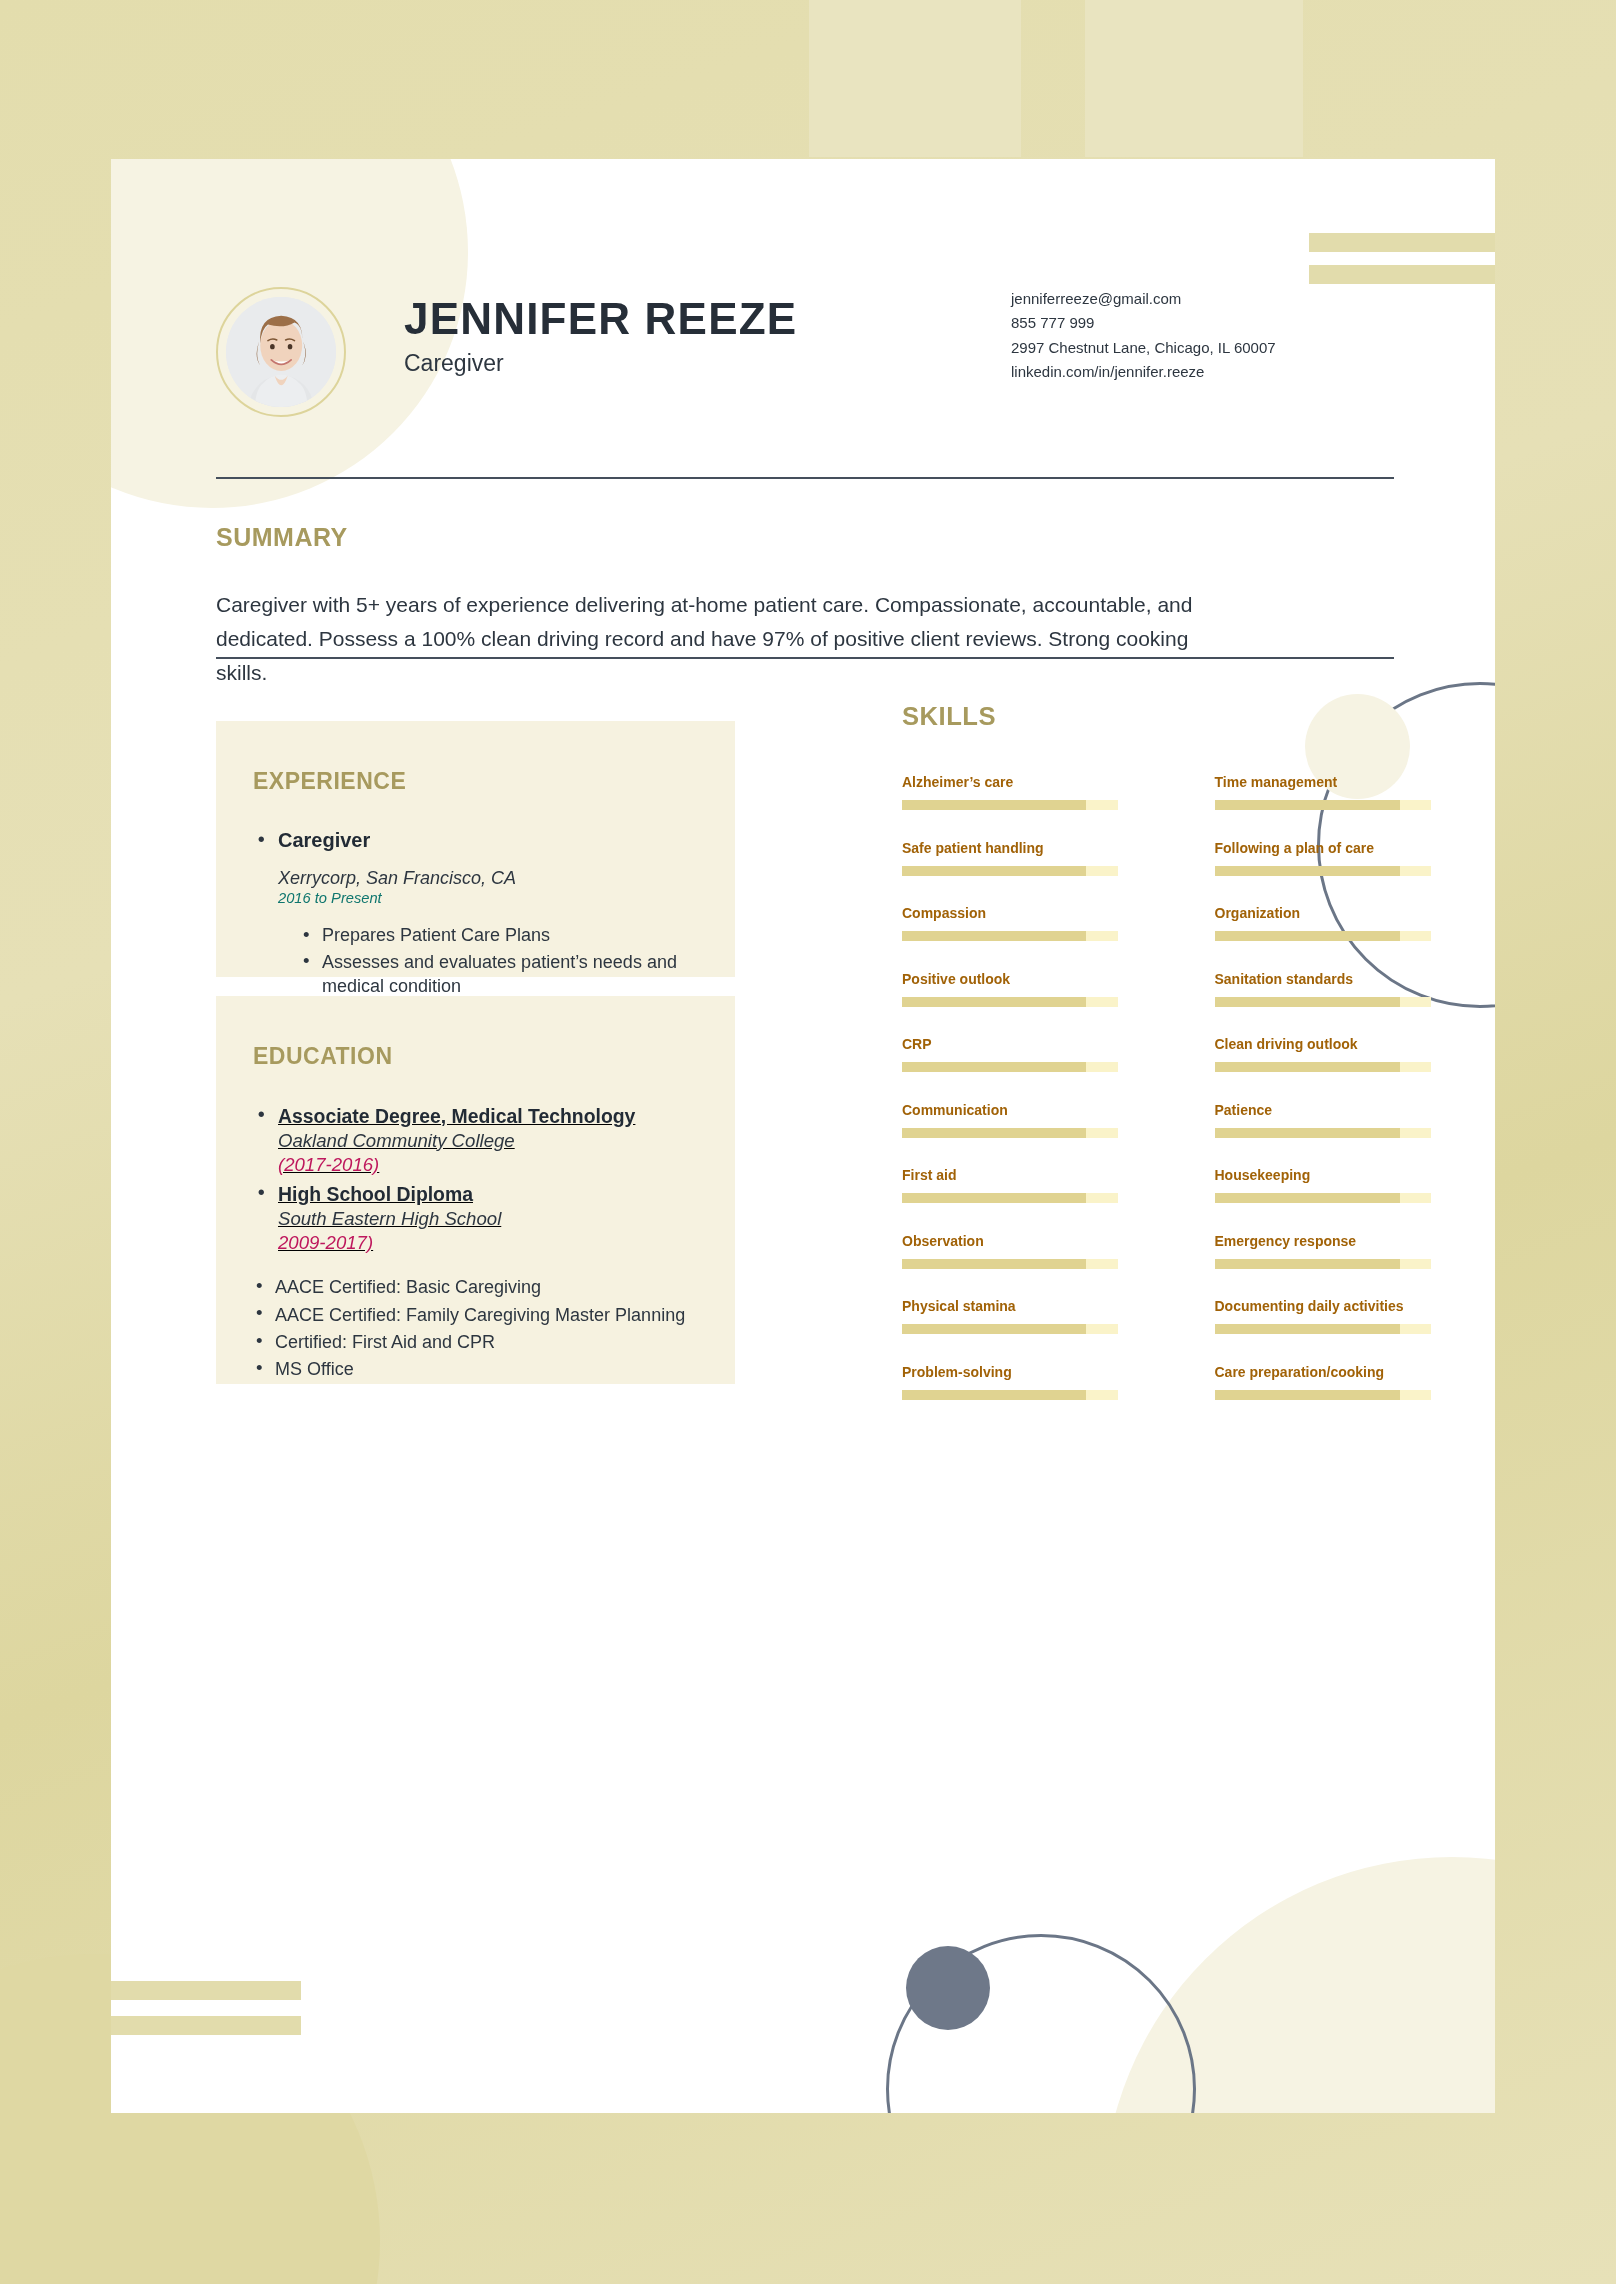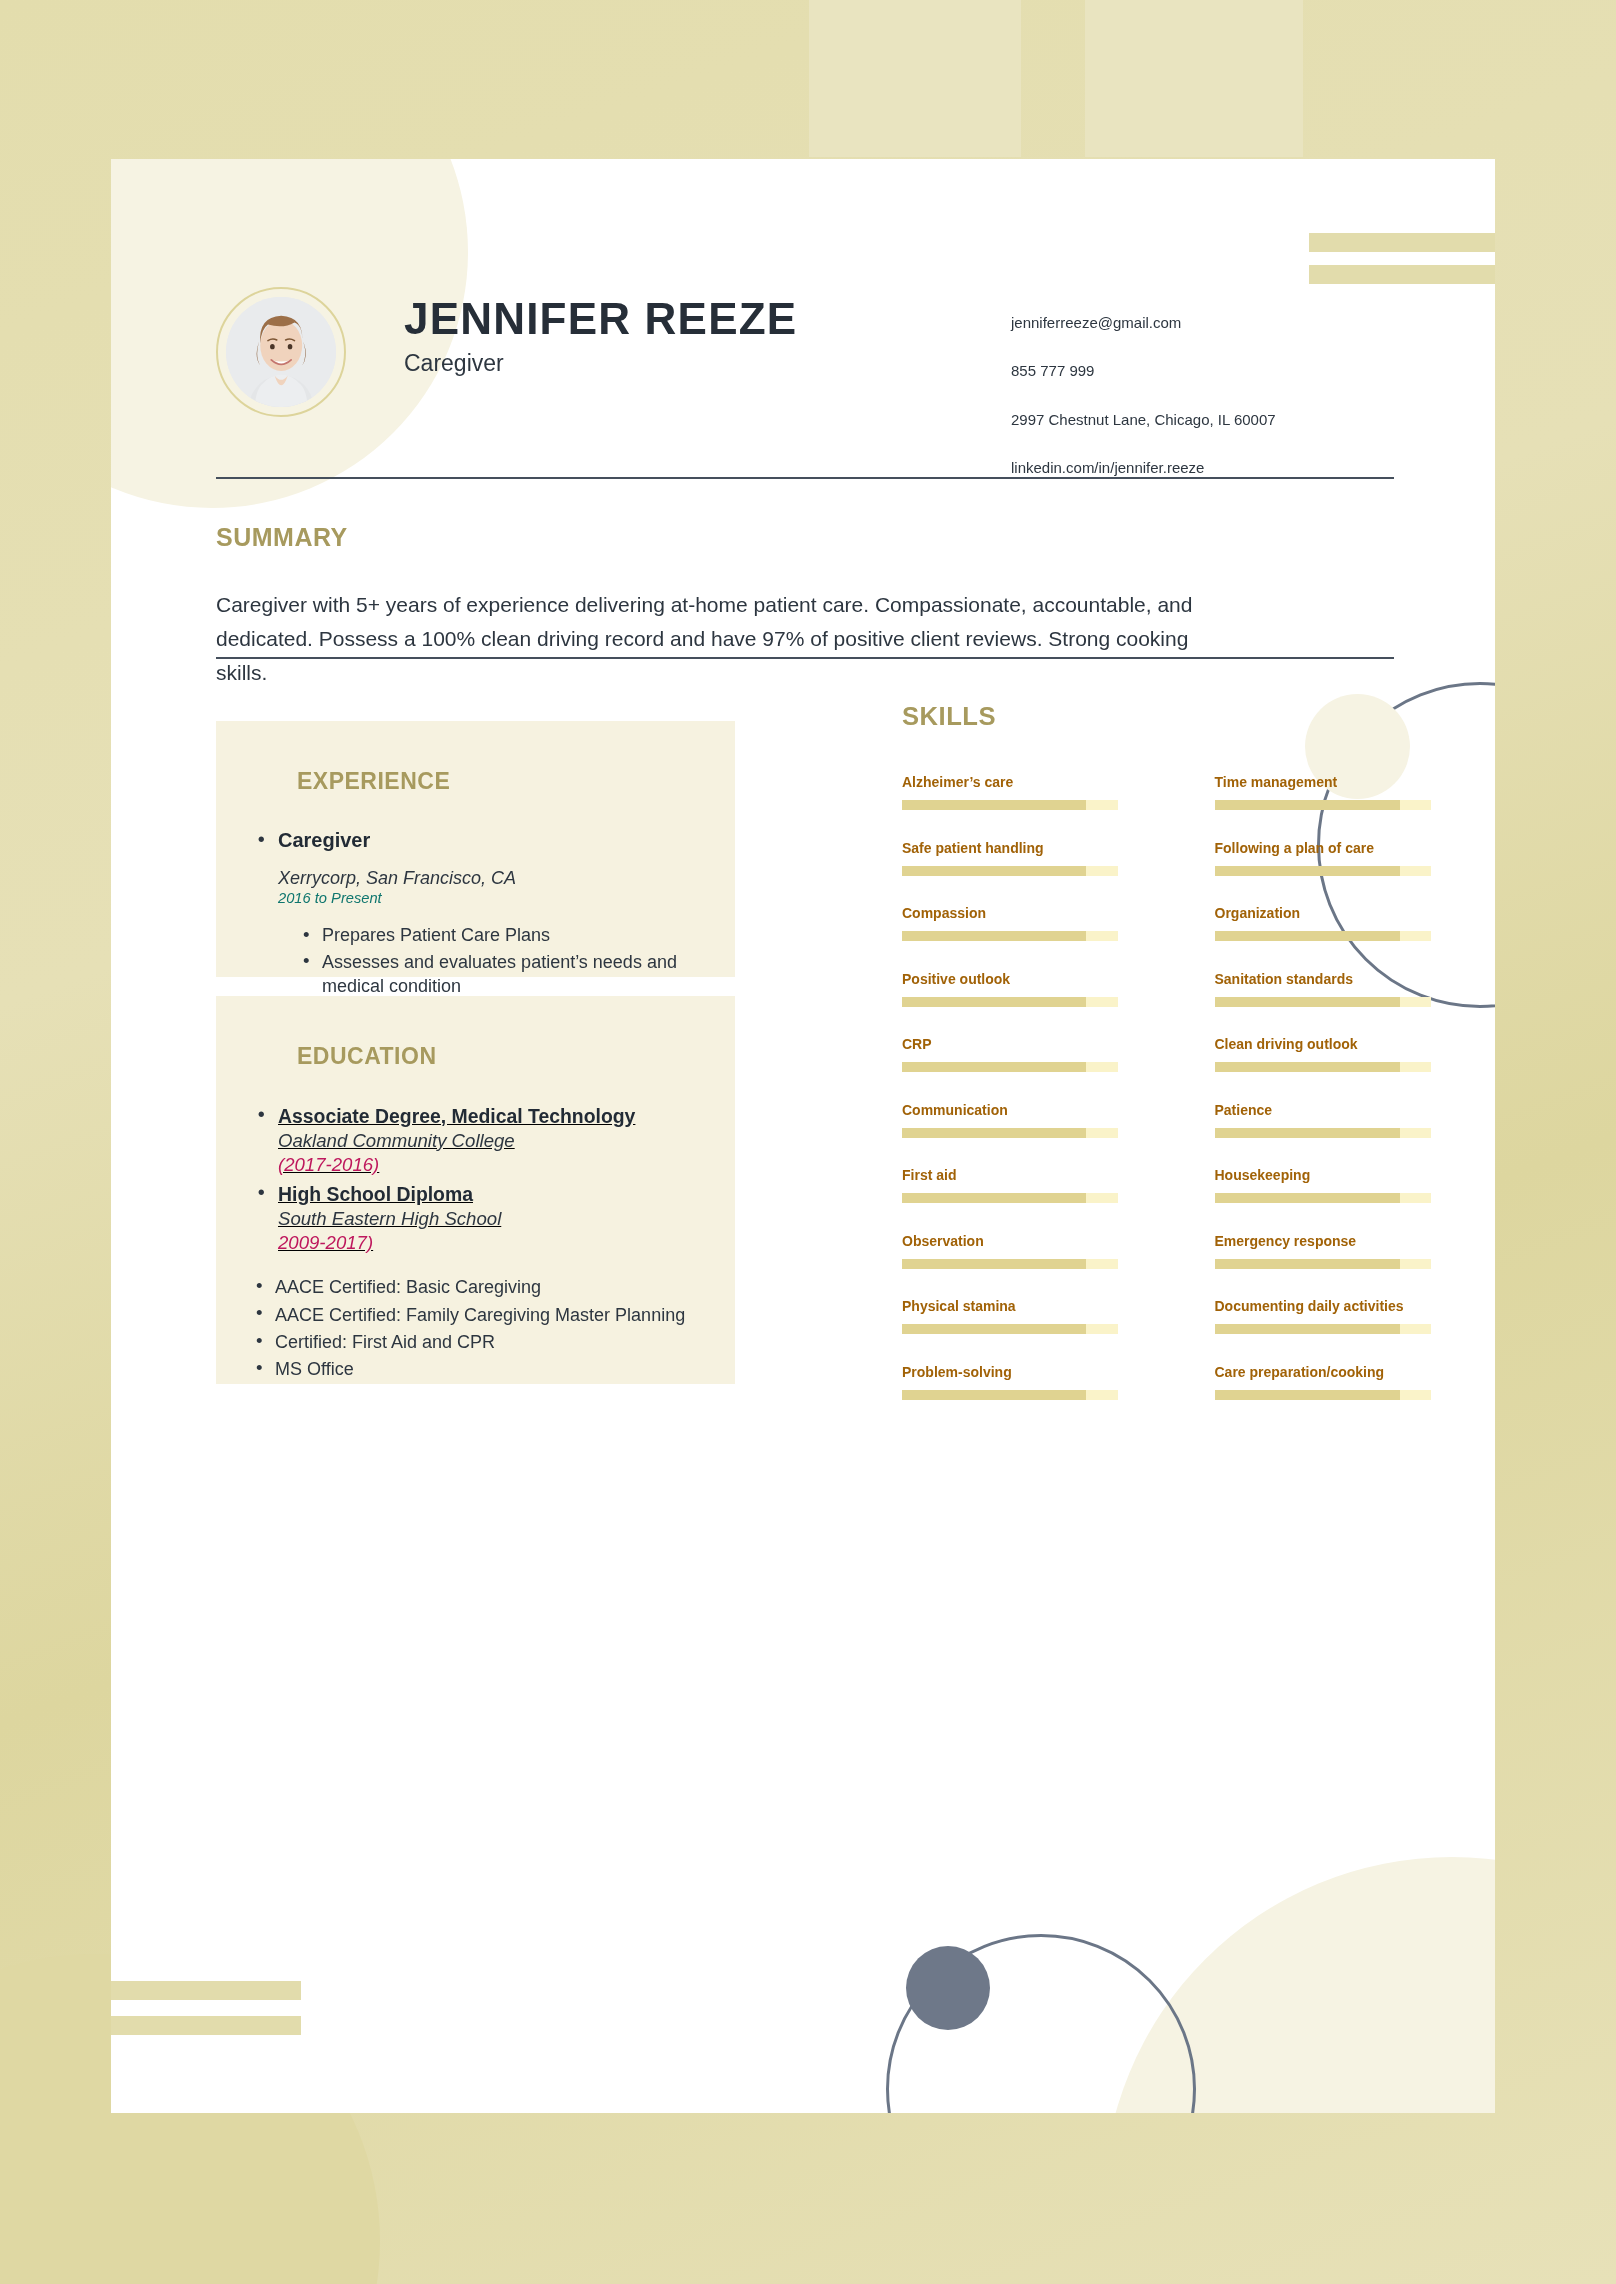--- a/index.html
+++ b/index.html
@@ -99,21 +99,21 @@
   .avatar svg { display:block; width:100%; height:100%; }
 
   .name-block { position:absolute; left:188px; top:9.3px; }
   .name {
     font-size:44px; font-weight:700; letter-spacing:1.2px;
     color:#262e38; line-height:1.05;
   }
   .role { font-size:23px; color:#2d3640; margin-top:7.8px; font-weight:400; }
 
   .contact { position:absolute; left:795px; top:0px; }
-  .contact div { font-size:15px; color:#2d3640; line-height:1.62;margin-top:24px; }
+  .contact div { font-size:15px; color:#2d3640; line-height:1.62; }
 
   .hr {
     position:absolute; left:105px; width:1178px; height:1.6px;
     background:#454f5c;
   }
   .hr.h1 { top:318px; }
   .hr.h2 { top:498px; }
 
   .section-title {
     font-size:25px; font-weight:700; letter-spacing:0.5px;
@@ -127,21 +127,21 @@
 
   
   .card {
     position:absolute; left:105px; width:519px;
     background:#f6f2e0;
   }
   .card.experience { top:562px; height:256px; }
   .card.education  { top:837px; height:388px; }
   .card-inner { padding:47px 37px 31px 37px; }
 
-  .card .section-title { font-size:23px;margin-left:44px; }
+  .card .section-title { font-size:23px; }
 
   ul.items { list-style:none; margin-top:34px; }
   ul.items > li { position:relative; padding-left:25px; margin-bottom:4.7px; }
   ul.items > li:before {
     content:"•"; position:absolute; left:4.7px; top:-1.6px;
     font-size:20px; color:#2d3640; line-height:1.2;
   }
   .job-title { font-size:20px; font-weight:700; color:#222b35; }
   .job-org { font-size:18px; font-style:italic; color:#2d3640; margin-top:15.5px; }
   .job-date { font-size:14.7px; font-style:italic; color:#0f766e; margin-top:1.6px; }

